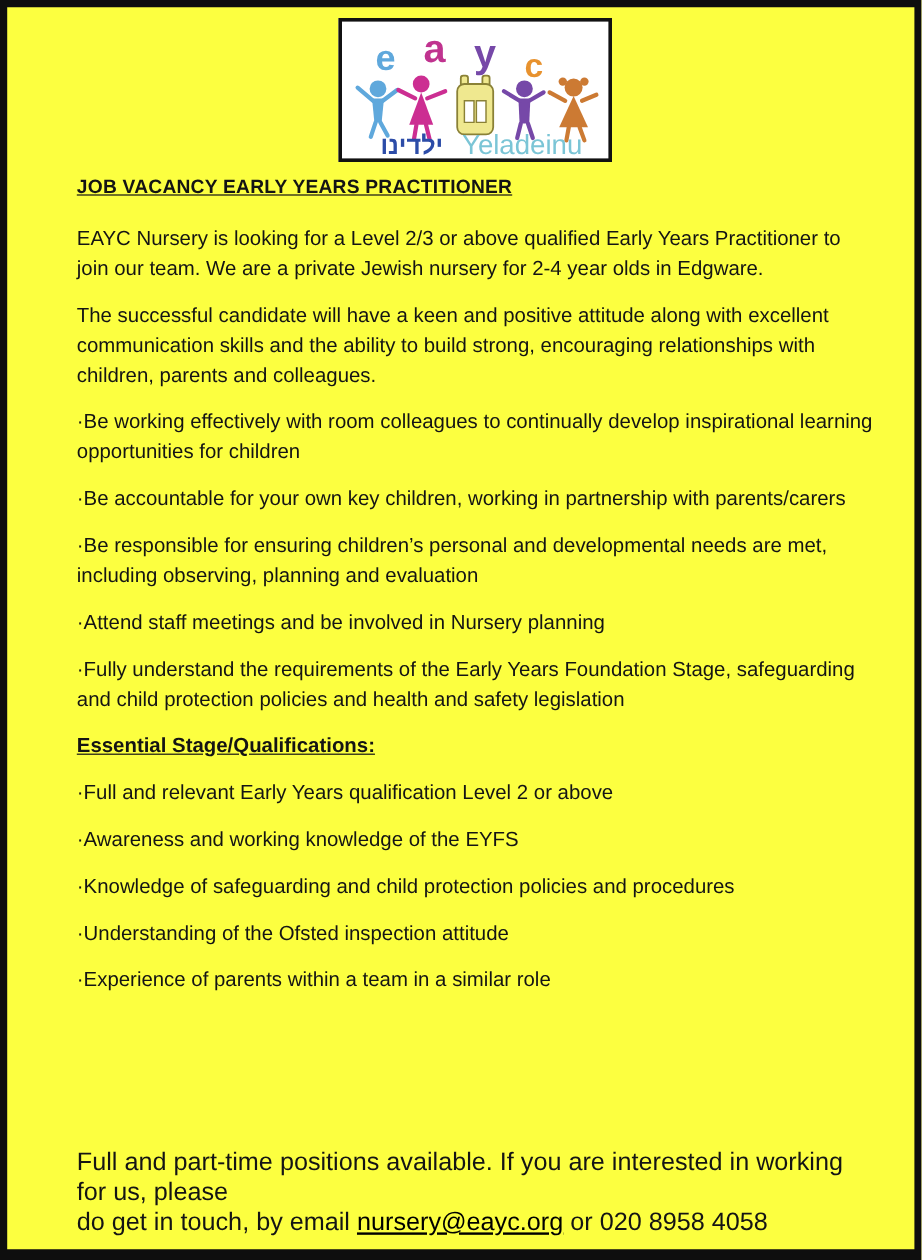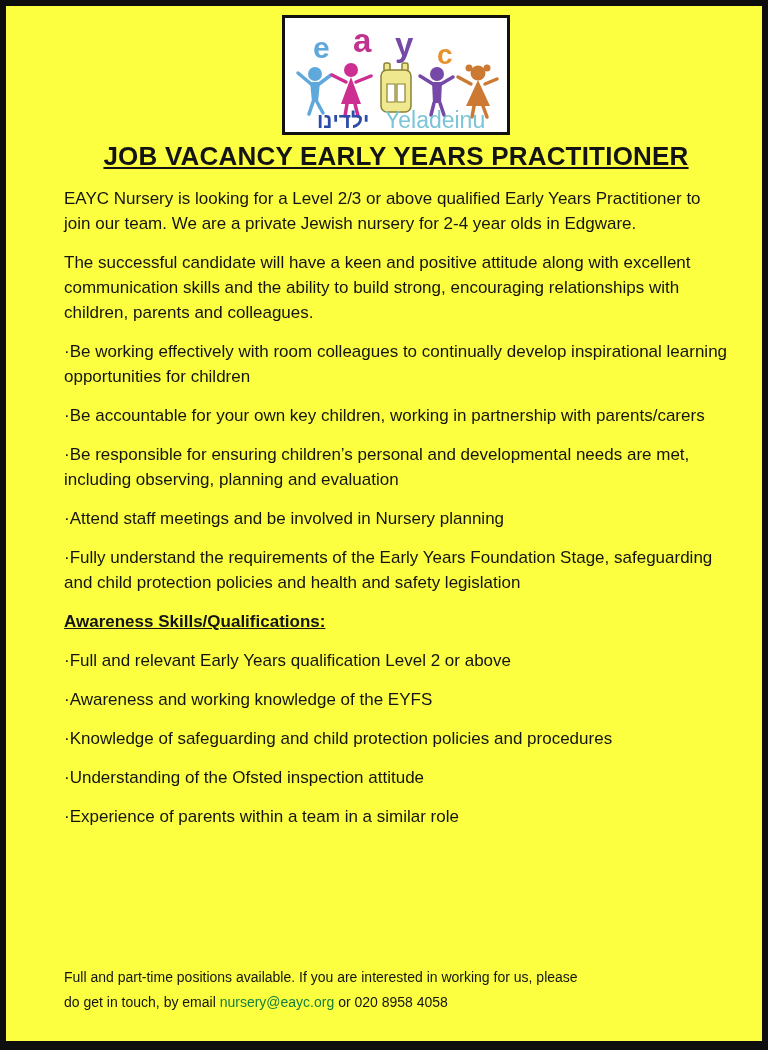--- a/index.html
+++ b/index.html
@@ -23,47 +23,47 @@
     height: 120px;
     margin: 0 auto;
     background: #ffffff;
     border: 3px solid #111111;
     display: flex;
     align-items: center;
     justify-content: center;
   }
   .page-title {
     margin-top: 8px;
-    text-align: center;
-    font-size: 26px;
+    font-size: 16px;
     font-weight: bold;
     text-decoration: underline;
     line-height: 27px;
     letter-spacing: 0.2px;
   }
   .body-text { font-size: 17px; line-height: 25px; }
   .body-text p { margin: 0 0 14px 0; }
   .body-text .first-para { margin-top: 16px; }
   .section-heading {
     font-size: 17px;
     line-height: 25px;
     font-weight: bold;
     text-decoration: underline;
     margin: 0 0 14px 0;
   }
   .footer {
     position: absolute;
     left: 58px;
     right: 34px;
-    bottom: 26px;
-    font-size: 14px;
+    bottom: 10px;
+    font-size: 21px;
     line-height: 25px;
   }
   .email-link {
-    color: #15803d;
+    color: #000000;
+    text-decoration: underline;
     cursor: pointer;
   }
   svg text { font-family: "Liberation Sans", "DejaVu Sans", sans-serif; }
 </style>
 </head>
 <body>
 
 <div class="page">
   <div class="content">
 
@@ -131,21 +131,21 @@
     <div class="body-text">
       <p class="first-para">EAYC Nursery is looking for a Level 2/3 or above qualified Early Years Practitioner to join our team. We are a private Jewish nursery for 2-4 year olds in Edgware.</p>
       <p>The successful candidate will have a keen and positive attitude along with excellent communication skills and the ability to build strong, encouraging relationships with children, parents and colleagues.</p>
 
       <p>·Be working effectively with room colleagues to continually develop inspirational learning opportunities for children</p>
       <p>·Be accountable for your own key children, working in partnership with parents/carers</p>
       <p>·Be responsible for ensuring children’s personal and developmental needs are met, including observing, planning and evaluation</p>
       <p>·Attend staff meetings and be involved in Nursery planning</p>
       <p>·Fully understand the requirements of the Early Years Foundation Stage, safeguarding and child protection policies and health and safety legislation</p>
 
-      <p class="section-heading">Awareness Skills/Qualifications:</p>
+      <p class="section-heading">Essential Stage/Qualifications:</p>
       <p>·Full and relevant Early Years qualification Level 2 or above</p>
       <p>·Awareness and working knowledge of the EYFS</p>
       <p>·Knowledge of safeguarding and child protection policies and procedures</p>
       <p>·Understanding of the Ofsted inspection attitude</p>
       <p>·Experience of parents within a team in a similar role</p>
     </div>
   </div>
 
   <div class="footer">
     <span>Full and part-time positions available. If you are interested in working for us, please</span><br>

